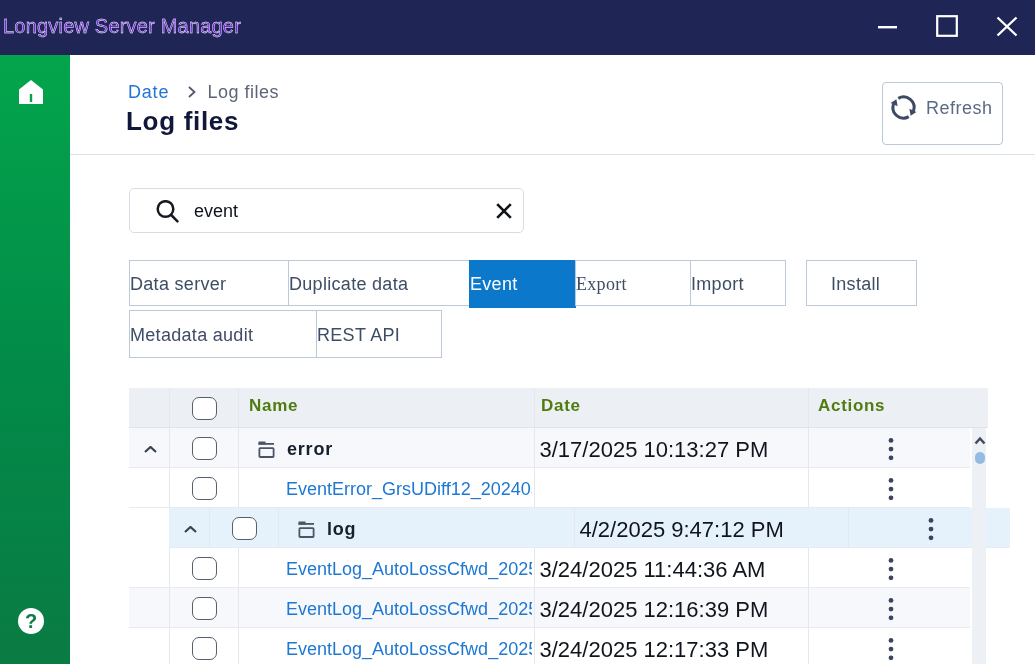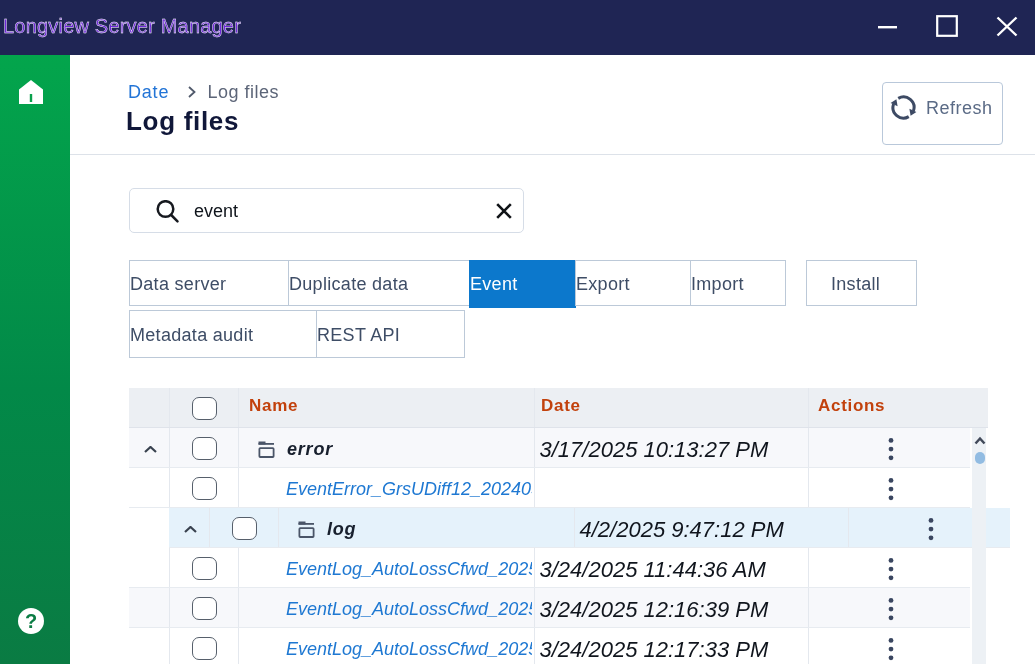--- a/index.html
+++ b/index.html
@@ -29,22 +29,22 @@
   
   .search { left:129px; top:188px; width:395px; height:45px; border:1px solid #d6dde7; border-radius:5px; background:#fff; }
   .search-text { left:64px; top:0; height:43px; line-height:45px; font-size:18px; color:#0f141b; }
 
   
   .tab { position:absolute; border:1px solid #bcc9d8; background:#fff; color:#3e4d66; font-size:18px; text-align:left; letter-spacing:0.3px; }
   .tab.sel { background:#0c78cc; color:#fff; border-color:#0c78cc; }
 
   
   .thead { left:129px; top:388px; width:859px; height:40px; background:#eceff3; border-bottom:1px solid #dfe3ea; }
-  .th { position:absolute; top:0; height:40px; line-height:36px; font-size:17px; font-weight:700; color:#c2410c; letter-spacing:0.7px; }
-  .row { position:absolute; left:129px; width:841px; height:40px; background:#fff; border-bottom:1px solid #e7ebf0;font-style:italic; }
+  .th { position:absolute; top:0; height:40px; line-height:36px; font-size:17px; font-weight:700; color:#4d7c0f; letter-spacing:0.7px; }
+  .row { position:absolute; left:129px; width:841px; height:40px; background:#fff; border-bottom:1px solid #e7ebf0; }
   .row.alt { background:#f7f8fb; }
   .row.hl { background:#e5f2fb;margin-left:40px; }
   .vline { position:absolute; top:0; width:1px; height:100%; background:#e4e8ee; }
   .checkbox { position:absolute; width:25px; height:23.5px; border:1.3px solid #565f6b; border-radius:7px; background:#fff; }
   .cell-name { position:absolute; left:159px; top:0; width:246px; height:40px; line-height:43px; overflow:hidden; white-space:nowrap; font-size:18px; }
   .cell-name.bold { font-weight:700; color:#18202e; left:158px; letter-spacing:0.8px; }
   .cell-link { color:#1e78d2; }
   .cell-date { position:absolute; left:410.5px; top:0; height:40px; line-height:43px; font-size:22px; color:#10151d; white-space:nowrap; }
   .dots { position:absolute; left:759px; top:0; width:6px; height:40px; }
 
@@ -105,26 +105,26 @@
     </svg>
     <div class="abs search-text">event</div>
     <svg class="abs" style="left:366px;top:14px;" width="16" height="16" viewBox="0 0 16 16">
       <path d="M1.2,1.2 L14.8,14.8 M14.8,1.2 L1.2,14.8" stroke="#101317" stroke-width="2.6" fill="none"></path>
     </svg>
   </div>
 
   <div class="tab" style="left:129px;top:260px;width:160px;height:46px;line-height:46px;">Data server</div>
   <div class="tab" style="left:288px;top:260px;width:182px;height:46px;line-height:46px;">Duplicate data</div>
   <div class="tab sel" style="left:469px;top:260px;width:107px;height:48px;line-height:46px;">Event</div>
-  <div class="tab" style="left:575px;top:260px;width:116px;height:46px;line-height:46px;">Export</div>
+  <div class="tab" style="left:575px;top:260px;width:116px;height:46px;line-height:46px;font-family:Liberation Serif, serif;">Export</div>
   <div class="tab" style="left:690px;top:260px;width:96px;height:46px;line-height:46px;">Import</div>
   <div class="tab" style="left:806px;top:260px;width:111px;height:46px;line-height:46px;padding-left:24px;">Install</div>
 
   <div class="tab" style="left:129px;top:310px;width:188px;height:48px;line-height:48px;">Metadata audit</div>
-  <div class="tab" style="left:316px;top:310px;width:149px;height:48px;line-height:48px;">REST API</div>
+  <div class="tab" style="left:316px;top:310px;width:126px;height:48px;line-height:48px;">REST API</div>
 
   <div class="abs thead">
     <div class="vline" style="left:40px;"></div>
     <div class="vline" style="left:109px;"></div>
     <div class="vline" style="left:405px;"></div>
     <div class="vline" style="left:679px;"></div>
     <div class="checkbox" style="left:62.5px;top:8.6px;"></div>
     <div class="th" style="left:120px;">Name</div>
     <div class="th" style="left:412px;">Date</div>
     <div class="th" style="left:689px;">Actions</div>

